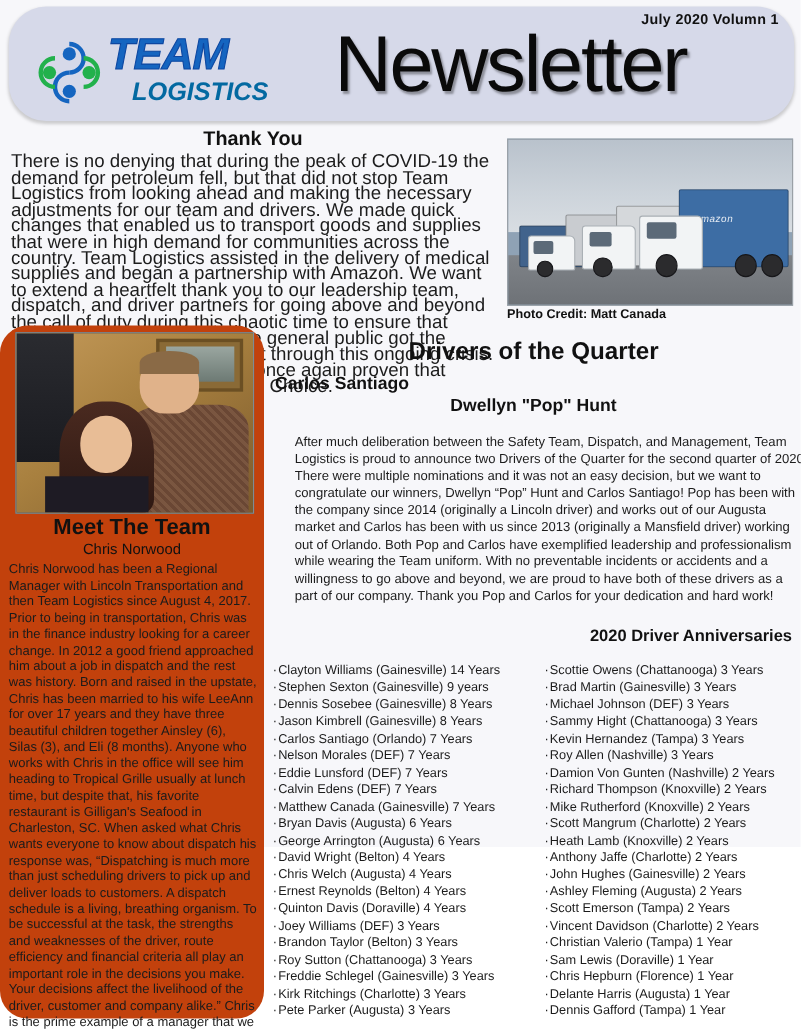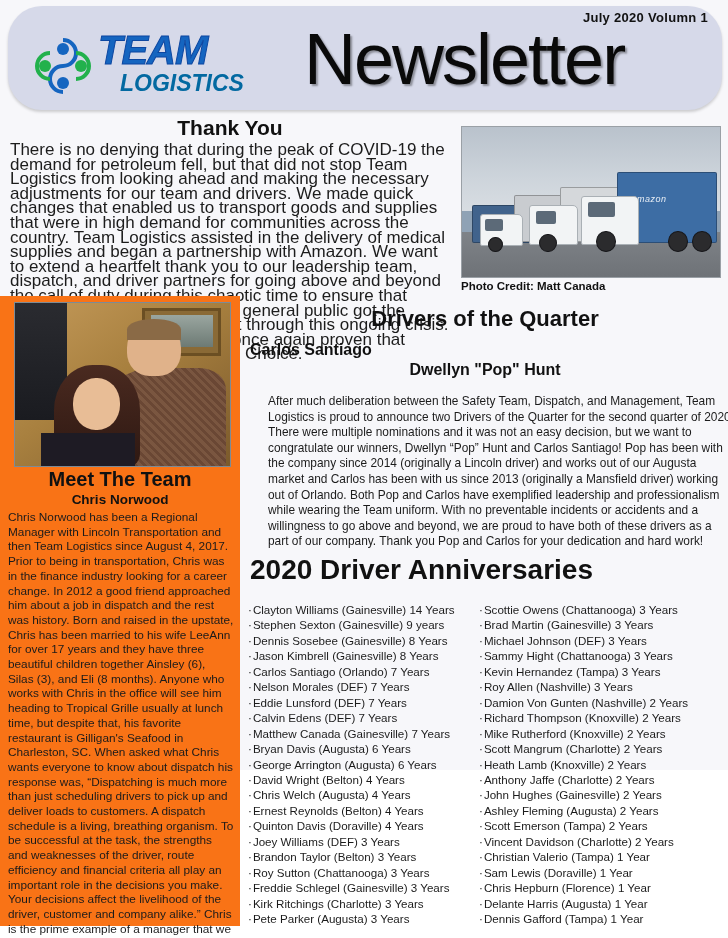--- a/index.html
+++ b/index.html
@@ -87,21 +87,21 @@
   }
 
   
   .thankyou-wrap {
     position: absolute;
     left: 10px; top: 116px;
     width: 440px;
   }
   .h-center {
     text-align: center;
-    font-size: 21px;
+    font-size: 18px;
     font-weight: bold;
     color: #111;
     margin: 0 0 3px 0;
   }
   .body-text {
     font-size: 17px;
     line-height: 14.6px;
     color: #1c1c1c;
     text-align: left;
   }
@@ -158,21 +158,22 @@
     font-size: 11.5px;
     font-weight: bold;
     color: #111;
   }
 
   
   .left-panel {
     position: absolute;
     left: 0px; top: 296px;
     width: 240px; height: 630px;
-    background: #f97316;
+    background: #c2410c;
+    border-radius: 25px;
   }
   .team-photo {
     position: absolute;
     left: 14px; top: 6px;
     width: 215px; height: 163px;
     border: 1px solid #7d8b96;
     overflow: hidden;
     background: #6d5a3e;
   }
   .tp-wall {
@@ -226,21 +227,21 @@
     font-size: 20px;
     font-weight: bold;
     color: #111;
   }
   .meet-sub {
     position: absolute;
     left: 0; top: 196px;
     width: 240px;
     text-align: center;
     font-size: 13.5px;
-    font-weight: bold;
+    font-weight: normal;
     color: #111;
   }
   .meet-body {
     position: absolute;
     left: 8px; top: 214px;
     width: 226px;
     font-size: 11.8px;
     line-height: 14.7px;
     color: #1b1b1b;
     text-align: left;
@@ -278,32 +279,33 @@
     left: 268px; top: 394px;
     width: 466px;
     font-size: 11.9px;
     line-height: 15.6px;
     color: #1c1c1c;
   }
 
   
   .ann-title {
     position: absolute;
-    left: 250px; top: 554px;
+    left: 250px; top: 570px;
     width: 470px;
-    text-align: left;
-    font-size: 28px;
+    text-align: right;
+    font-size: 15px;
     font-weight: bold;
     color: #111;
   }
   .ann-cols {
     position: absolute;
     left: 248px; top: 602px;
     width: 478px;
     display: flex;
+    gap: 16px;
   }
   .ann-col { width: 231px; }
   .ann-item {
     font-size: 11.6px;
     line-height: 15.45px;
     color: #1b1b1b;
     white-space: nowrap;
   }
   .ann-item .bullet { margin-right: 1px; }
 </style>

